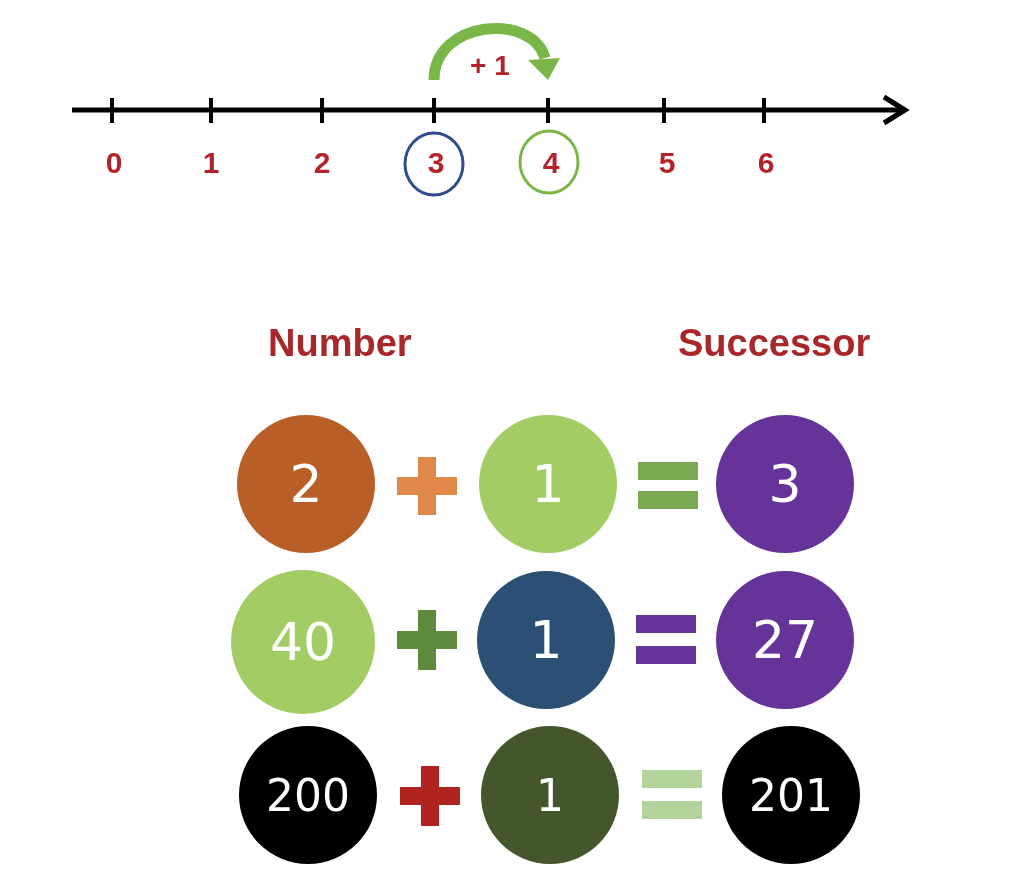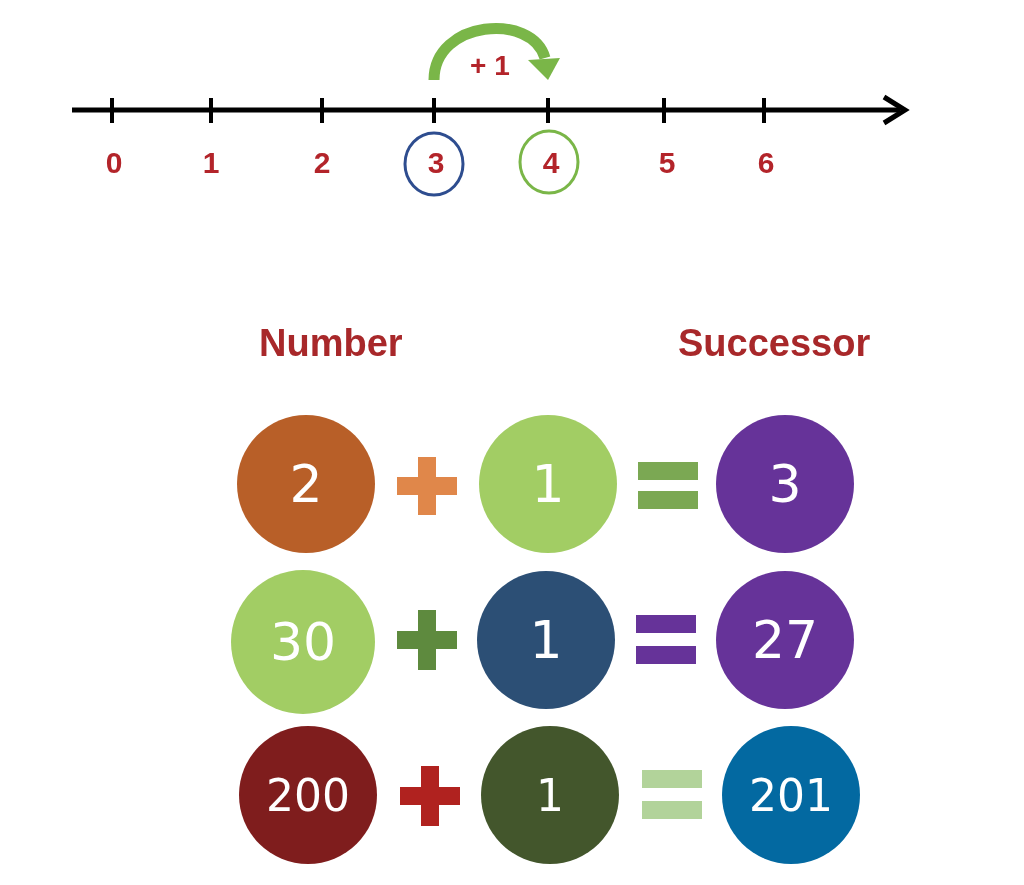--- a/index.html
+++ b/index.html
@@ -36,56 +36,56 @@
 <div class="abs" style="left:470px;top:50px;font-family:'Liberation Sans',sans-serif;font-weight:bold;font-size:28px;color:#b3242a;">+ 1</div>
 
 <div class="tick-label" style="left:114px">0</div>
 <div class="tick-label" style="left:211px">1</div>
 <div class="tick-label" style="left:322px">2</div>
 <div class="tick-label" style="left:436px">3</div>
 <div class="tick-label" style="left:551px">4</div>
 <div class="tick-label" style="left:667px">5</div>
 <div class="tick-label" style="left:766px">6</div>
 
-<div class="header" style="left:259px">Number</div>
+<div class="header" style="left:268px">Number</div>
 <div class="header" style="left:678px">Successor</div>
 
 <div>
   <div class="circle" style="left:237px;top:415px;background:#b85f28;">2</div>
   <svg class="op" style="left:397px;top:457px" width="60" height="58">
     <rect x="21" y="0" width="18" height="58" fill="#e0874a"></rect>
       <rect x="0" y="20" width="60" height="18" fill="#e0874a"></rect>
   </svg>
   <div class="circle" style="left:479px;top:415px;background:#a2cd64;">1</div>
   <svg class="op" style="left:638px;top:462px" width="60" height="48">
     <rect x="0" y="0" width="60" height="18" fill="#7ba853"></rect>
       <rect x="0" y="29" width="60" height="18" fill="#7ba853"></rect>
   </svg>
   <div class="circle" style="left:716px;top:415px;background:#663399;">3</div>
 </div>
 
 <div>
-  <div class="circle" style="left:231px;top:570px;width:144px;height:144px;background:#a2cd64;">30</div>
+  <div class="circle" style="left:231px;top:570px;width:144px;height:144px;background:#a2cd64;">40</div>
   <svg class="op" style="left:397px;top:610px" width="60" height="60">
     <rect x="21" y="0" width="18" height="60" fill="#5e8a3e"></rect>
       <rect x="0" y="21" width="60" height="18" fill="#5e8a3e"></rect>
   </svg>
   <div class="circle" style="left:477px;top:571px;background:#2c4f75;">1</div>
   <svg class="op" style="left:636px;top:615px" width="60" height="50">
     <rect x="0" y="0" width="60" height="18" fill="#663399"></rect>
       <rect x="0" y="31" width="60" height="18" fill="#663399"></rect>
   </svg>
   <div class="circle" style="left:716px;top:571px;background:#663399;">27</div>
 </div>
 
 <div>
-  <div class="circle" style="left:239px;top:726px;background:#7f1d1d;font-size:44px;">200</div>
+  <div class="circle" style="left:239px;top:726px;background:#000000;font-size:44px;">200</div>
   <svg class="op" style="left:400px;top:766px" width="60" height="60">
     <rect x="21" y="0" width="18" height="60" fill="#b0221f"></rect>
       <rect x="0" y="21" width="60" height="18" fill="#b0221f"></rect>
   </svg>
   <div class="circle" style="left:481px;top:726px;background:#43562c;font-size:44px;">1</div>
   <svg class="op" style="left:642px;top:770px" width="60" height="50">
     <rect x="0" y="0" width="60" height="18" fill="#b2d39a"></rect>
       <rect x="0" y="31" width="60" height="18" fill="#b2d39a"></rect>
   </svg>
-  <div class="circle" style="left:722px;top:726px;background:#0369a1;font-size:44px;">201</div>
+  <div class="circle" style="left:722px;top:726px;background:#000000;font-size:44px;">201</div>
 </div>
 
 </body></html>

